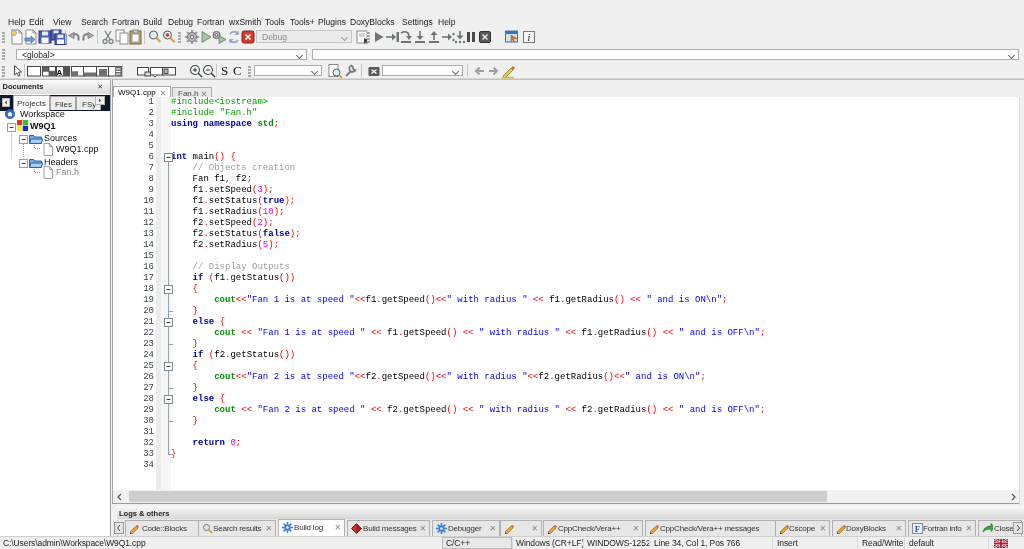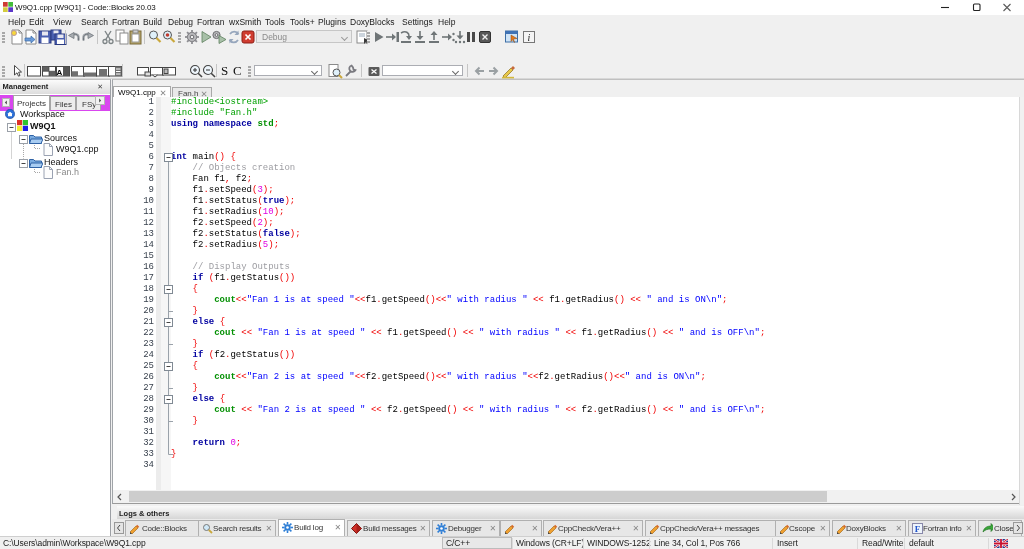--- a/index.html
+++ b/index.html
@@ -17,21 +17,21 @@
 #tb3 { top:62px; height:17px; border-bottom:1px solid #d8d8d8; }
 .grip { position:absolute; width:3px; background:repeating-linear-gradient(#f0f0f0 0 1px, #a8a8a8 1px 3px); }
 .tsep { position:absolute; width:1px; background:#c5c5c5; }
 .combo { position:absolute; background:#fff; border:1px solid #abadb3; }
 .combo .arr { position:absolute; right:4px; top:4px; width:5px; height:5px; border-right:1px solid #666; border-bottom:1px solid #666; transform:rotate(45deg); }
 .combo .ctext { position:absolute; left:5px; top:1px; color:#1a1a1a; }
 #mgmt { position:absolute; left:0; top:79px; width:111px; height:457px; background:#ffffff; border-right:1px solid #9da0a5; border-top:1px solid #c0c0c0; }
 #mgmt-cap { position:absolute; left:0; top:0; width:110px; height:14px; background:linear-gradient(#fbfbfb,#dddddd); }
 #mgmt-cap .t { position:absolute; left:2.5px; top:2px; font-size:7.5px; font-weight:bold; color:#222; }
 #mgmt-cap .x { position:absolute; right:7px; top:3px; font-size:7px; color:#444; }
-#mgmt-tabs { position:absolute; left:0; top:15px; width:110px; height:16px; background:#d946ef; }
+#mgmt-tabs { position:absolute; left:0; top:15px; width:110px; height:16px; background:#0f172a; }
 .mtab { position:absolute; top:1px; height:14px; border:1px solid #a5a5a5; border-bottom:none; background:#ececec; color:#333; font-size:8px; }
 .mtab.sel { background:#fff; top:0; height:16px; }
 .mtab .lab { position:absolute; left:6px; top:3px; }
 .titem { position:absolute; white-space:nowrap; color:#111; }
 #treewrap { position:absolute; left:0; top:-79px; width:110px; height:260px; }
 #editor { position:absolute; left:112px; top:79px; width:912px; height:425px; background:#ffffff; border-top:1px solid #c0c0c0; border-bottom:1px solid #9a9a9a; border-left:1px solid #a0a4a8; }
 #edtabs { position:absolute; left:0; top:0; width:912px; height:17px; background:#f0f0f0; }
 .etab { position:absolute; top:7px; height:10px; background:#e9e9e9; border:1px solid #a8a8a8; border-bottom:none; color:#444; font-size:8px; }
 .etab.sel { background:#ffffff; top:5.5px; height:11.5px; color:#000; }
 #nums { position:absolute; left:0px; top:17px; width:41px; white-space:pre; font-family:"Liberation Mono", monospace; font-size:9px; line-height:11px; text-align:right; color:#39424e; }
@@ -54,34 +54,20 @@
 #logtabs { position:absolute; left:0; top:14px; width:912px; height:17px; background:#ebebeb; }
 .ltab { position:absolute; top:1px; height:16px; border:1px solid #b0b0b0; border-bottom:none; background:#e7e7e7; color:#333; font-size:8px; letter-spacing:-0.2px; white-space:nowrap; }
 .ltab.sel { background:#fff; top:0px; height:17px; }
 .lx { color:#888; font-size:8px; }
 #status { position:absolute; left:0; top:536px; width:1024px; height:13px; background:#f0f0f0; border-top:1px solid #cfcfcf; font-size:8.5px; letter-spacing:-0.1px; color:#222; }
 #status span { position:absolute; top:1px; white-space:nowrap; }
 </style>
 </head>
 <body>
 <div id="app">
-<div id="titlebar">
-<svg class="abs" style="left:2.5px;top:2px" width="10" height="10">
-<rect x="0" y="0" width="4.7" height="4.7" fill="#cf3a33"></rect>
-        <rect x="5.3" y="0" width="4.7" height="4.7" fill="#43bc3b"></rect>
-<rect x="0" y="5.3" width="4.7" height="4.7" fill="#d3cc3e"></rect>
-        <rect x="5.3" y="5.3" width="4.7" height="4.7" fill="#5b36c9"></rect>
-</svg>
-<span id="title-text">W9Q1.cpp [W9Q1] - Code::Blocks 20.03</span>
-<svg class="abs" style="left:930px;top:0" width="94" height="15">
-<line x1="11" y1="7.5" x2="19" y2="7.5" stroke="#222" stroke-width="1.1"></line>
-<rect x="43.5" y="4" width="6.5" height="6.5" fill="none" stroke="#222" stroke-width="1.1" rx="1"></rect>
-<path d="M73.5 4 L80.5 11 M80.5 4 L73.5 11" stroke="#5a5a5a" stroke-width="1.1" fill="none"></path>
-</svg>
-</div>
 <div id="menubar">
       <span style="left:8px">Help</span>
       <span style="left:29px">Edit</span>
       <span style="left:53px">View</span>
       <span style="left:81px">Search</span>
       <span style="left:112px">Fortran</span>
       <span style="left:143px">Build</span>
       <span style="left:168px">Debug</span>
       <span style="left:197px">Fortran</span>
       <span style="left:229px">wxSmith</span>
@@ -241,20 +227,30 @@
       <svg class="abs" style="left:504px;top:1px" width="16" height="16">
         <rect x="1.5" y="2" width="12" height="11" fill="#cfe4f7" stroke="#3c6ea5"></rect>
         <rect x="1.5" y="2" width="12" height="3" fill="#3f72b5"></rect>
         <path d="M7 6 L13 9.5 L9.5 10 L10.5 13.5 L8.7 10.8 L7 12.5 Z" fill="#e07820" stroke="#904c10" stroke-width="0.5"></path>
       </svg>
       <svg class="abs" style="left:521px;top:1px" width="16" height="16">
         <rect x="2.5" y="2.5" width="11" height="11" fill="#f4f4f4" stroke="#777"></rect>
         <text x="8" y="11.5" font-family="Liberation Serif" font-size="10" font-style="italic" fill="#222" text-anchor="middle">i</text>
       </svg>
     </div>
+<div class="tbrow" id="tb2">
+<div class="grip" style="left:2px;top:2px;height:12px"></div>
+<div class="combo" style="left:16px;top:2.5px;width:291px;height:11.5px">
+        <span class="ctext" style="top:0.5px;font-size:8.5px">&lt;global&gt;</span>
+        <span class="arr" style="top:3px"></span>
+      </div>
+<div class="combo" style="left:312px;top:2.5px;width:707px;height:11.5px">
+        <span class="arr" style="top:3px"></span>
+      </div>
+</div>
 <div class="tbrow" id="tb3">
       <div class="grip" style="left:2px;top:3px;height:12px"></div>
       <svg class="abs" style="left:9px;top:1px" width="16" height="16">
         <path d="M5.5 2.5 L5.5 12 L8 9.8 L9.5 13.2 L11 12.5 L9.6 9.2 L12.5 9 Z" fill="#fff" stroke="#333" stroke-width="0.9"></path>
       </svg>
       <div class="tsep" style="left:24px;top:2px;height:13px"></div>
       <svg class="abs" style="left:26px;top:1px" width="16" height="16">
         <rect x="1.5" y="3.5" width="13" height="9.5" fill="#fff" stroke="#444"></rect>
       </svg>
       <svg class="abs" style="left:41px;top:1px" width="16" height="16">
@@ -343,21 +339,21 @@
         <path d="M3 8 L11 8 M7.5 4.5 L11 8 L7.5 11.5" stroke="#9aa0a3" stroke-width="2" fill="none"></path>
       </svg>
       <svg class="abs" style="left:500px;top:1px" width="16" height="16">
         <path d="M3 13 L11 5 L13 7 L5 15 Z" fill="#e8c84a" stroke="#8a6d20" stroke-width="0.7"></path>
         <path d="M11 5 L13 3 L15 5 L13 7 Z" fill="#c86a3a"></path>
         <rect x="2" y="13.8" width="12" height="1.6" fill="#d4b93c"></rect>
       </svg>
     </div>
 <div id="mgmt">
 <div id="mgmt-cap">
-        <span class="t">Management</span>
+        <span class="t">Documents</span>
         <span class="x">✕</span>
       </div>
 <div id="mgmt-tabs">
 <svg class="abs" style="left:2px;top:3px" width="8" height="9">
           <rect x="0.5" y="0.5" width="7" height="8" fill="#f1f1f1" stroke="#b5b5b5"></rect>
           <path d="M4.8 2.6 L2.9 4.5 L4.8 6.4 Z" fill="#444"></path>
         </svg>
 <div class="mtab sel" style="left:13px;width:37px">
           <span class="lab" style="left:3px">Projects</span>
         </div>

